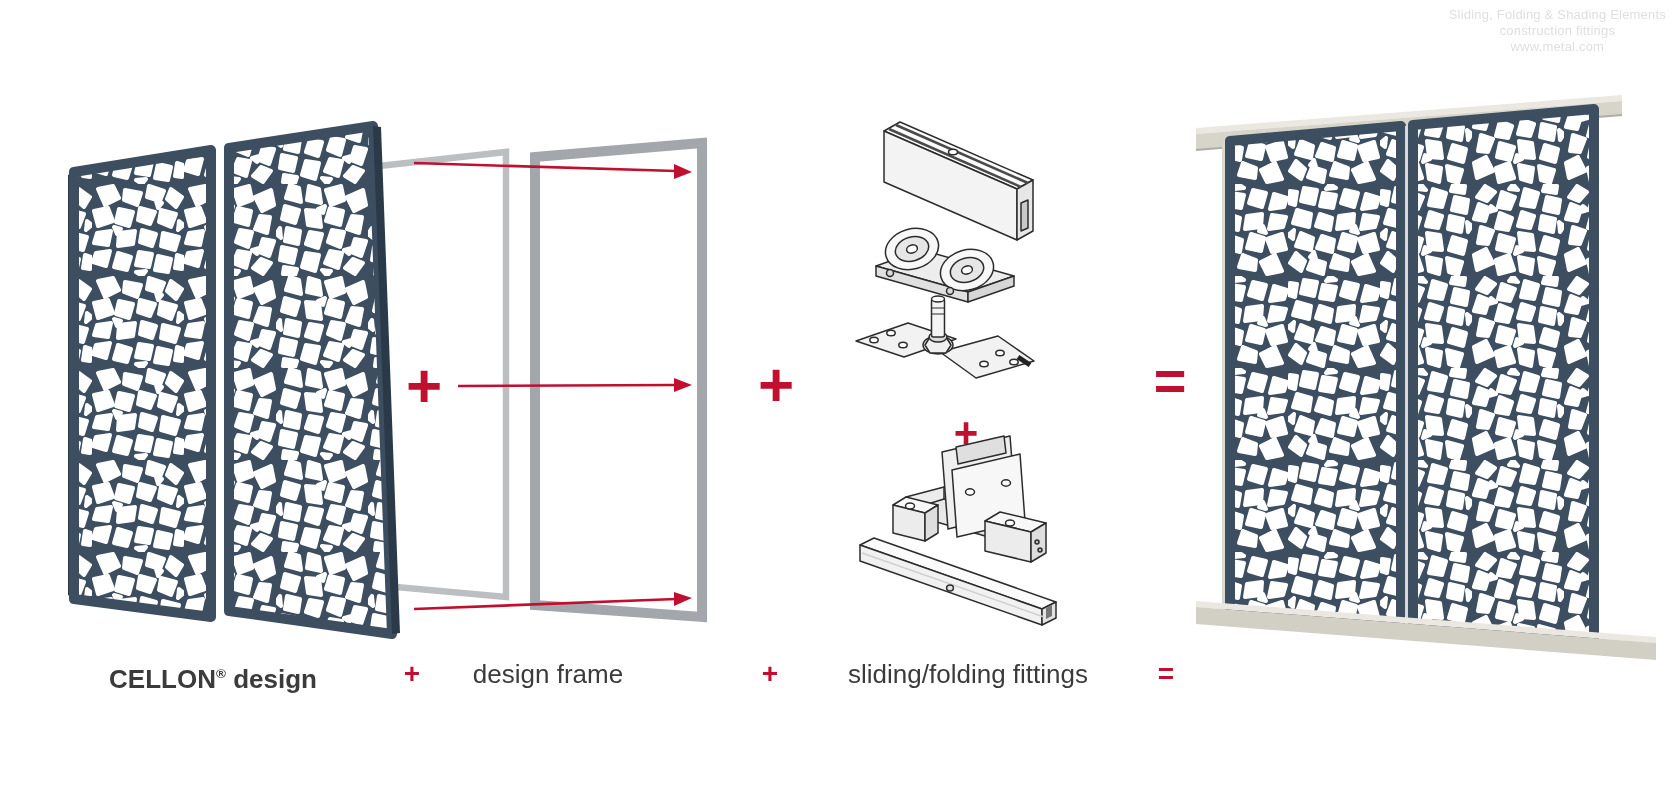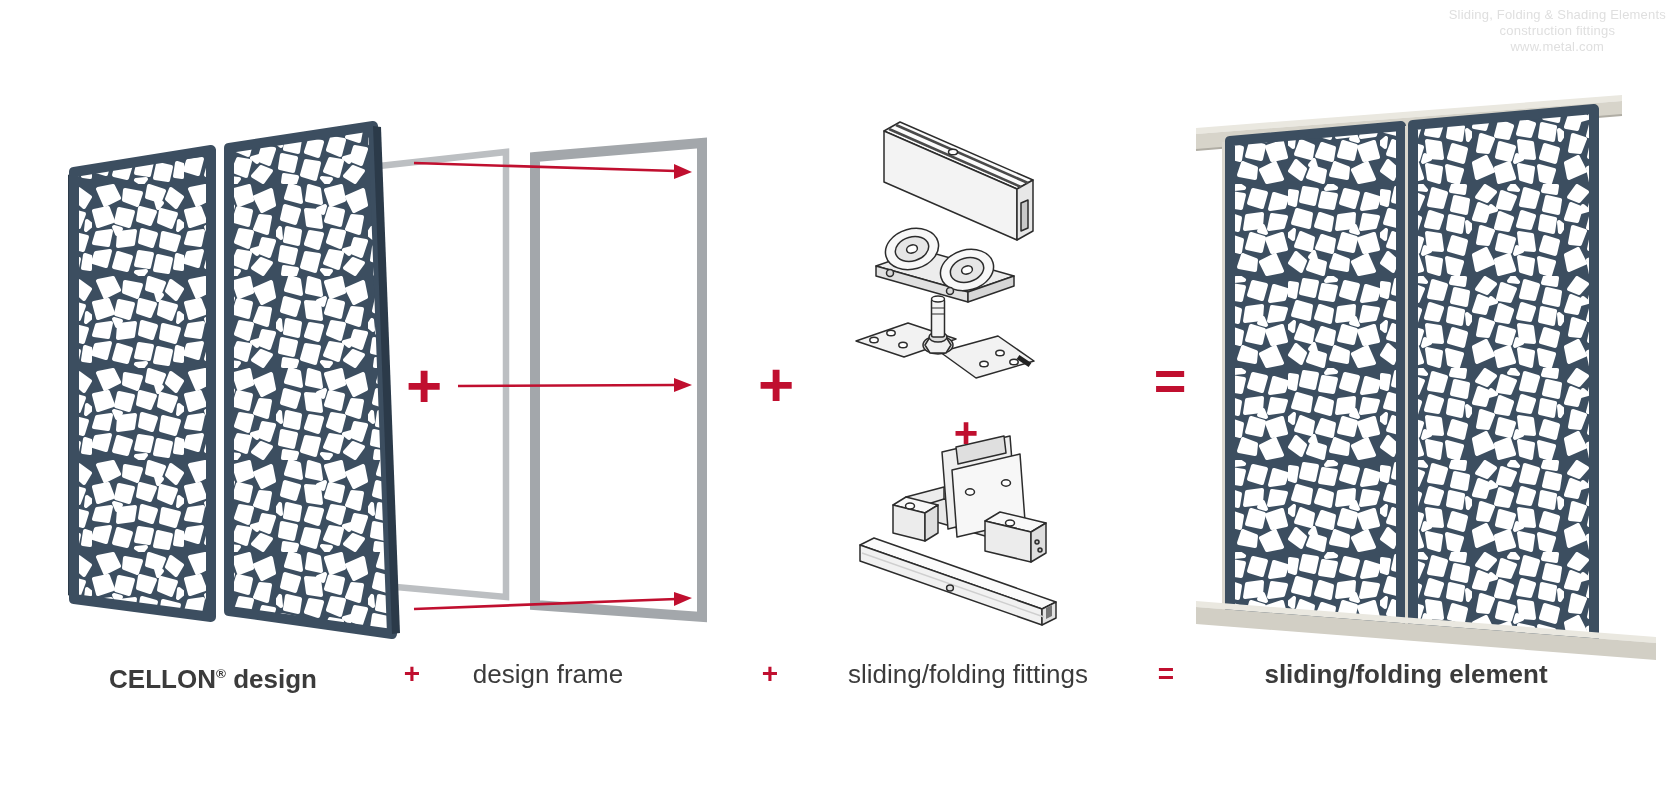--- a/index.html
+++ b/index.html
@@ -211,21 +211,20 @@
   <span class="op op-small" style="left:966px;top:433px;">+</span>
   <span class="op op-eq" style="left:1170px;top:381px;">=</span>
 
   <div class="caption-row">
     <span class="caption bold" style="left:213px;"><span>CELLON</span><sup class="reg">®</sup><span> design</span></span>
     <span class="caption red" style="left:412px;">+</span>
     <span class="caption" style="left:548px;">design frame</span>
     <span class="caption red" style="left:770px;">+</span>
     <span class="caption" style="left:952px;margin-left:16px;">sliding/folding fittings</span>
     <span class="caption red" style="left:1166px;">=</span>
-    <span class="caption bold" style="left:1406px;">sliding/folding element</span>
   </div>
 
   <div class="watermark">
     <div>Sliding, Folding &amp; Shading Elements</div>
     <div>construction fittings</div>
     <div>www.metal.com</div>
   </div>
 
 </div>
 

